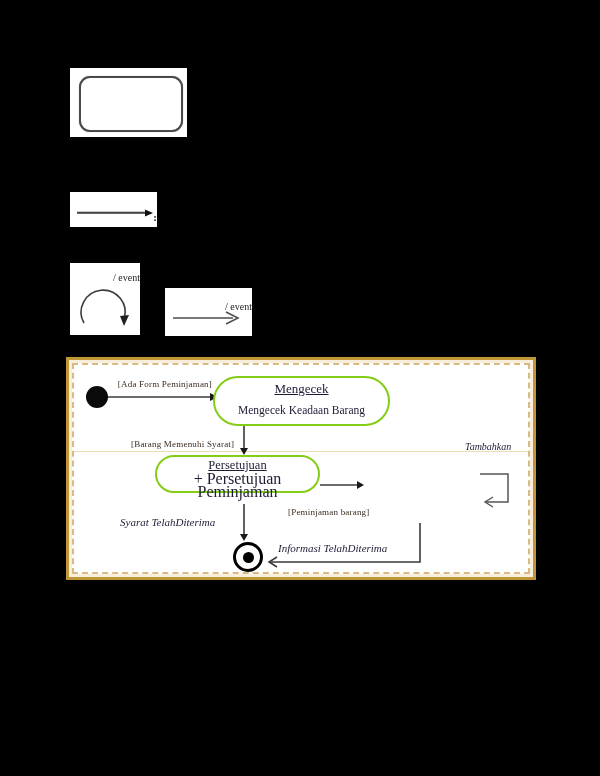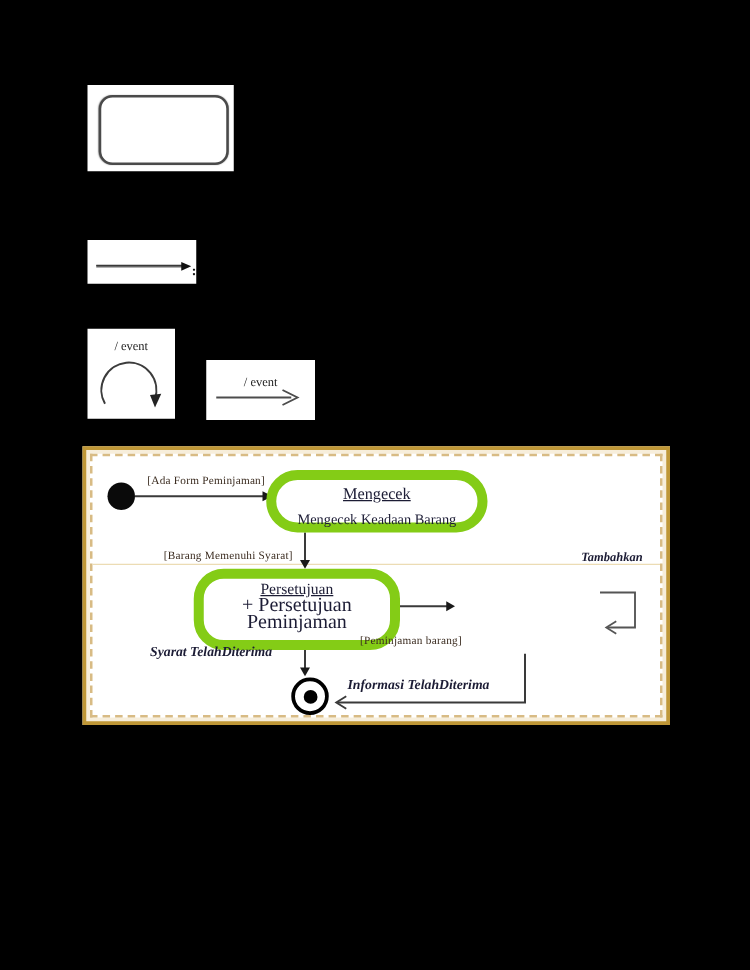--- a/index.html
+++ b/index.html
@@ -9,61 +9,61 @@
     font-family:"Liberation Serif","DejaVu Serif",serif;
   }
   .wbox{position:absolute;background:#fff;}
   
   .state-shape{
     position:absolute;left:9px;top:8px;width:100px;height:52px;
     border:2px solid #4a4a4a;border-radius:11px;background:#fff;
     box-shadow:0 0 1px #999;
   }
   .sym-label{
-    position:absolute;left:0;right:0;text-align:center;
+    position:absolute;left:0;right:0;text-align:right;
     font-size:10px;color:#222;white-space:nowrap;
   }
   .artifact-colon{
     position:absolute;right:0px;top:20px;font-size:11px;line-height:1;
     color:#111;font-weight:bold;
   }
   
   .diagram{
     position:absolute;left:66px;top:357px;width:470px;height:223px;
     box-sizing:border-box;border:3px solid #bf9737;background:#f7eedb;padding:3px;
   }
   .diagram-inner{
     position:relative;width:100%;height:100%;box-sizing:border-box;
     border:2px dashed #d8bb84;background:#fff;
   }
   .faint-line{position:absolute;left:0;top:86px;width:100%;height:1px;background:#ecdcb4;}
   .connectors{position:absolute;left:0;top:0;}
   .cap{
     position:absolute;box-sizing:border-box;background:#fff;
-    border:8px solid #84cc16;text-align:center;color:#1c1c35;
+    border:2px solid #84cc16;text-align:center;color:#1c1c35;
   }
   .cap .title{display:block;text-decoration:underline;font-size:13px;}
   .cap .body{display:block;font-size:11px;line-height:12.5px;}
   .initial-node{
     position:absolute;left:12px;top:21px;width:22px;height:22px;
     border-radius:50%;background:#0a0a0a;
   }
   .final-node{
     position:absolute;left:159px;top:177px;width:30px;height:30px;
     box-sizing:border-box;border:3.5px solid #000;border-radius:50%;background:#fff;
   }
   .final-dot{
     position:absolute;left:50%;top:50%;width:11px;height:11px;margin:-5.5px 0 0 -5.5px;
     border-radius:50%;background:#000;
   }
   .blabel{
     position:absolute;font-size:9px;color:#3b2c20;white-space:nowrap;letter-spacing:0.2px;
   }
   .ilabel{
-    position:absolute;font-size:11px;font-style:italic;font-weight:700;
+    position:absolute;font-size:11px;font-style:italic;font-weight:400;
     color:#1c1c35;white-space:nowrap;
   }
 </style>
 </head>
 <body>
 
 <div class="wbox" style="left:70px;top:68px;width:117px;height:69px">
   <div class="state-shape"></div>
 </div>
 
@@ -118,21 +118,21 @@
       <polyline points="419,132 411,137 419,142" stroke="#555" stroke-width="1.4" fill="none"></polyline>
     </svg>
 
     <div class="initial-node"></div>
 
     <div class="cap" style="left:139px;top:11px;width:177px;height:50px;border-radius:25px">
       <span class="title" style="margin-top:3px">Mengecek</span>
       <span class="body" style="margin-top:7px;font-size:11.5px">Mengecek Keadaan Barang</span>
     </div>
 
-    <div class="cap" style="left:81px;top:90px;width:165px;height:65px;border-radius:24px">
+    <div class="cap" style="left:81px;top:90px;width:165px;height:38px;border-radius:24px">
       <span class="title" style="margin-top:1px;font-size:12.5px">Persetujuan</span>
       <span class="body" style="font-size:16px">+ Persetujuan Peminjaman</span>
     </div>
 
 
     <div class="final-node">
       <div class="final-dot"></div>
     </div>
 
     <span class="blabel" style="left:34px;top:14px;width:104px;text-align:right">[Ada Form Peminjaman]</span>

